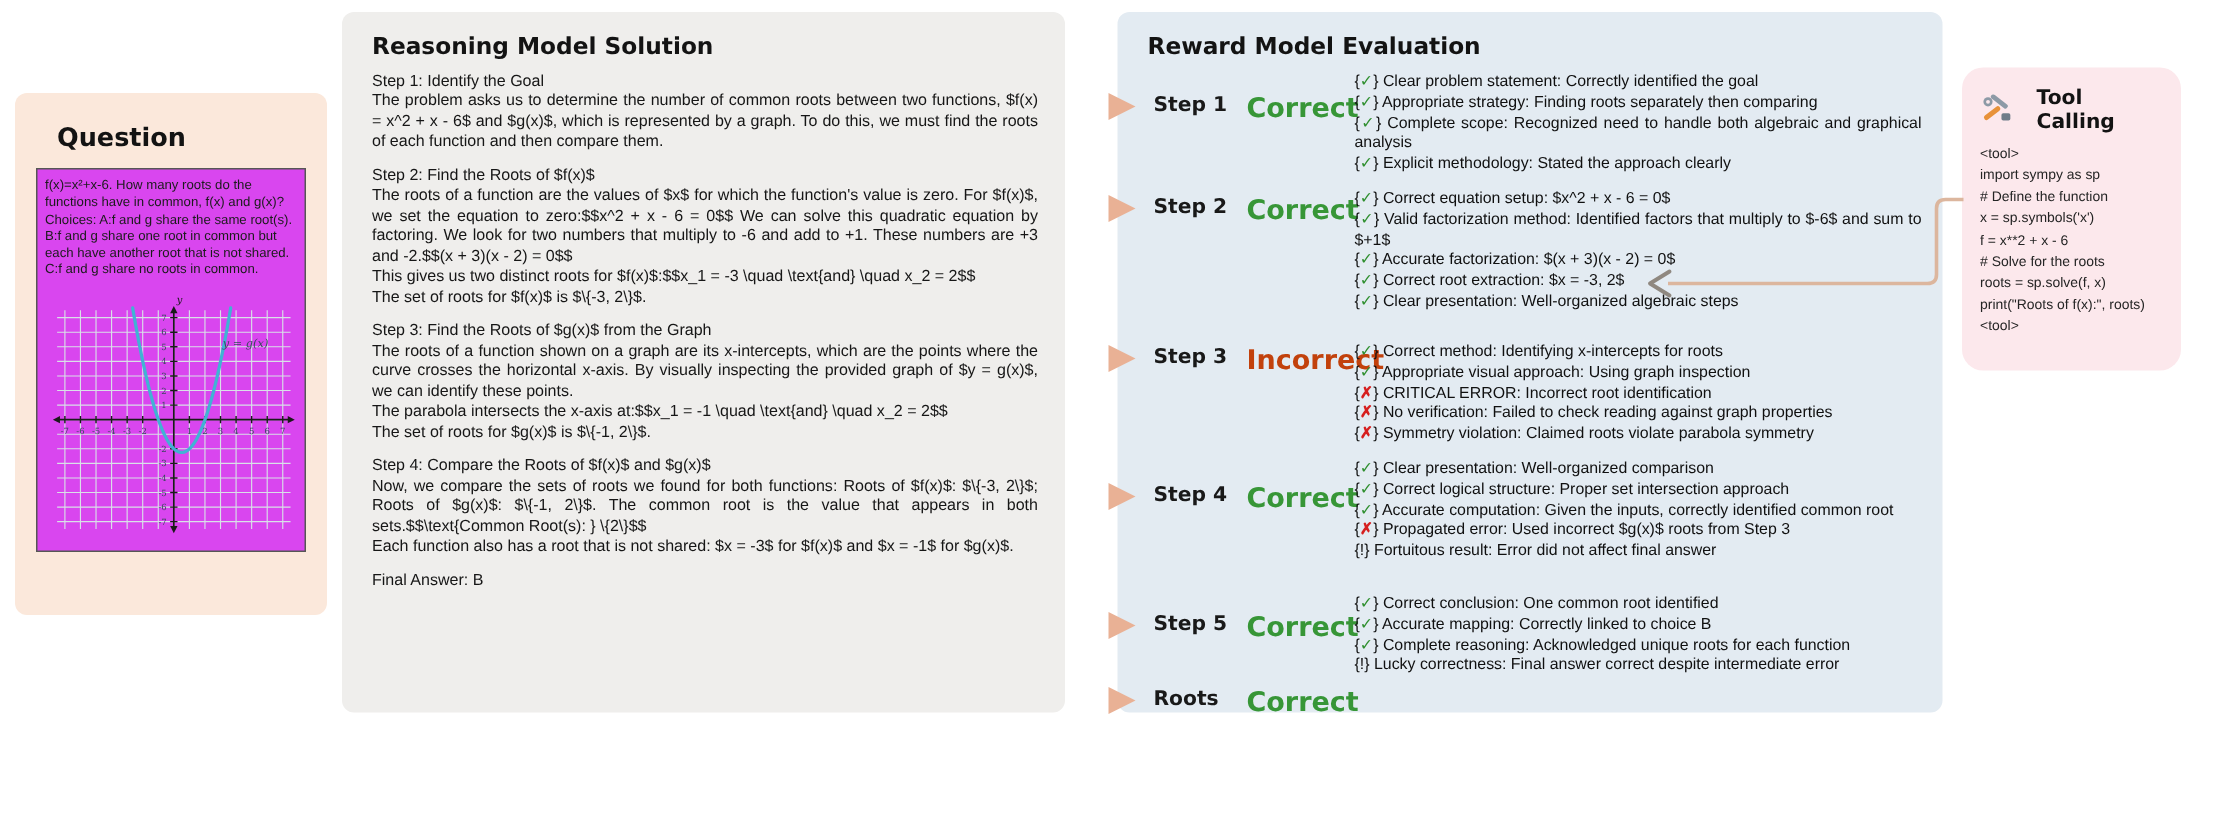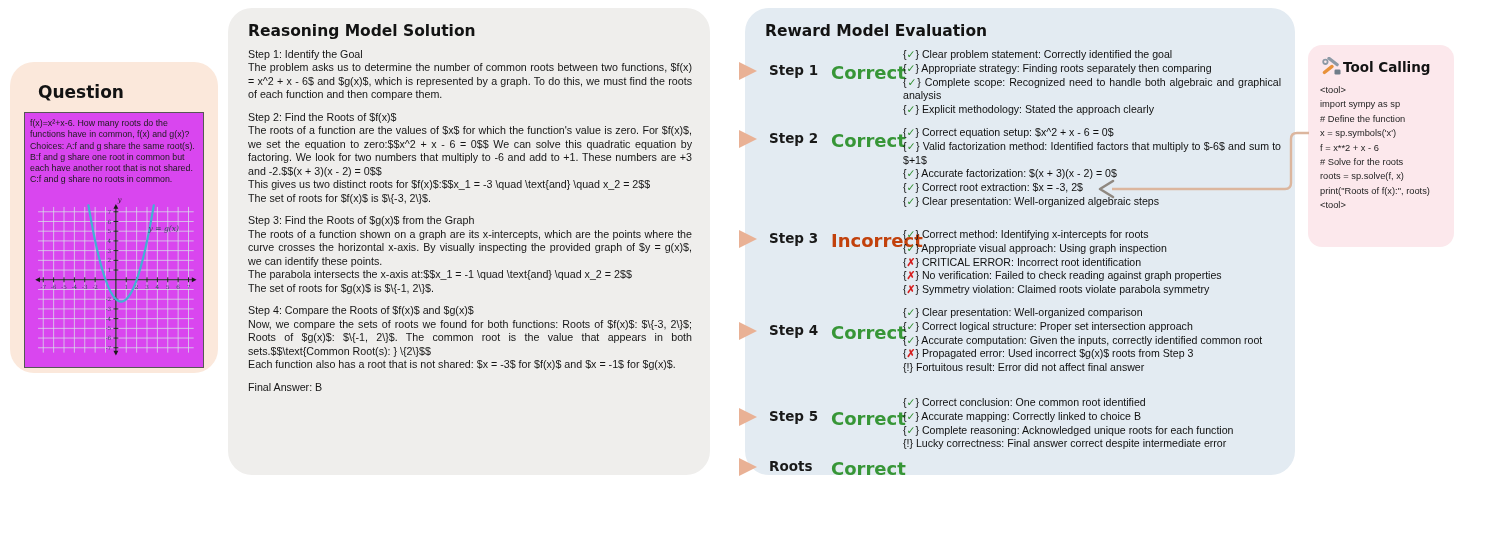--- a/index.html
+++ b/index.html
@@ -1,23 +1,23 @@
 <!DOCTYPE html>
 <html><head>
 <meta charset="utf-8">
 <style>
   html,body{margin:0;padding:0;background:#ffffff;}
   #canvas{position:relative;width:1491px;height:551px;background:#ffffff;
           font-family:"Liberation Sans",sans-serif;overflow:hidden;}
 
-  .panel{position:absolute;border-radius:24px;box-sizing:border-box;}
+  .panel{position:absolute;border-radius:8px;box-sizing:border-box;}
   .panel-title{font-family:"DejaVu Sans",sans-serif;font-weight:bold;color:#131313;}
 
   
-  #question-panel{left:10px;top:62px;width:208px;height:311px;background:#fbe8db;}
+  #question-panel{left:10px;top:62px;width:208px;height:348px;background:#fbe8db;}
   #question-title{font-size:17px;margin:20px 0 10px 28px;}
   #question-card{margin:0 14px;background:#d946ef;border:1px solid #565656;padding:5px 5px 3px 5px;}
   #question-text{font-size:8.8px;line-height:1.28;color:#1b1b1b;margin:0 0 2px 0;}
 
   
   #solution-panel{left:228px;top:8px;width:482px;height:467px;background:#efeeec;}
   #solution-title{font-size:15.5px;margin:14px 0 8px 20px;}
   #solution-steps{margin:0 18px 0 20px;}
   .sol-step{font-size:10.7px;line-height:1.26;color:#161616;margin:0 0 9px 0;
             white-space:pre-line;text-align:justify;}
@@ -43,21 +43,21 @@
   #eval-rows .eval-row:nth-child(5){top:388px}
   #eval-rows .eval-row:nth-child(6){top:450px}
   #eval-rows .eval-row:nth-child(1) .lbl{padding-top:14px}
   #eval-rows .eval-row:nth-child(2) .lbl{padding-top:4px}
   #eval-rows .eval-row:nth-child(3) .lbl{padding-top:2px}
   #eval-rows .eval-row:nth-child(4) .lbl{padding-top:16px}
   #eval-rows .eval-row:nth-child(5) .lbl{padding-top:12px}
 
   
   #tool-panel{left:1308px;top:45px;width:146px;height:202px;background:#fce8ec;border-radius:14px;padding:12px 10px 10px 12px;}
-  #tool-header{display:flex;align-items:center;gap:1px;margin-bottom:6px;}
+  #tool-header{display:flex;align-items:center;gap:16px;margin-bottom:6px;}
   #tool-title{font-size:13.5px;}
   #tool-code{font-size:9.3px;line-height:1.55;color:#242424;margin:0;
              font-family:"Liberation Sans",sans-serif;white-space:pre;}
 
   #overlay{position:absolute;left:0;top:0;width:1491px;height:551px;pointer-events:none;z-index:5;}
   #qgraph{display:block;margin:1px auto 0 auto;}
 </style>
 </head>
 <body>
 

